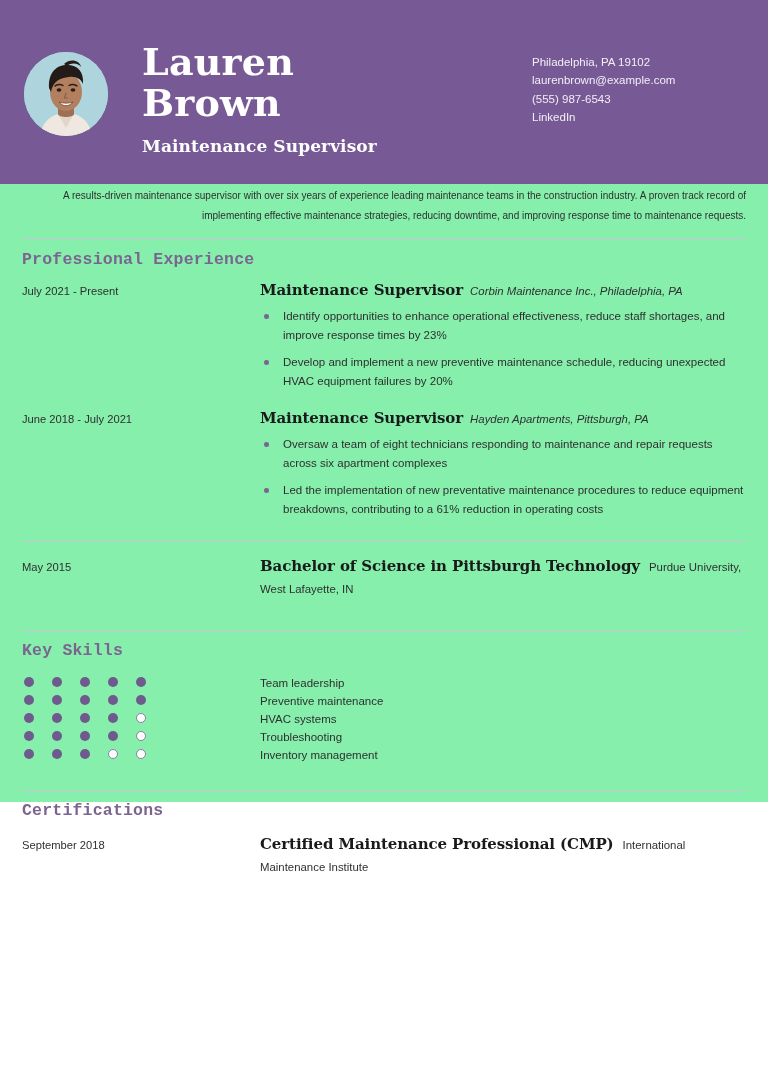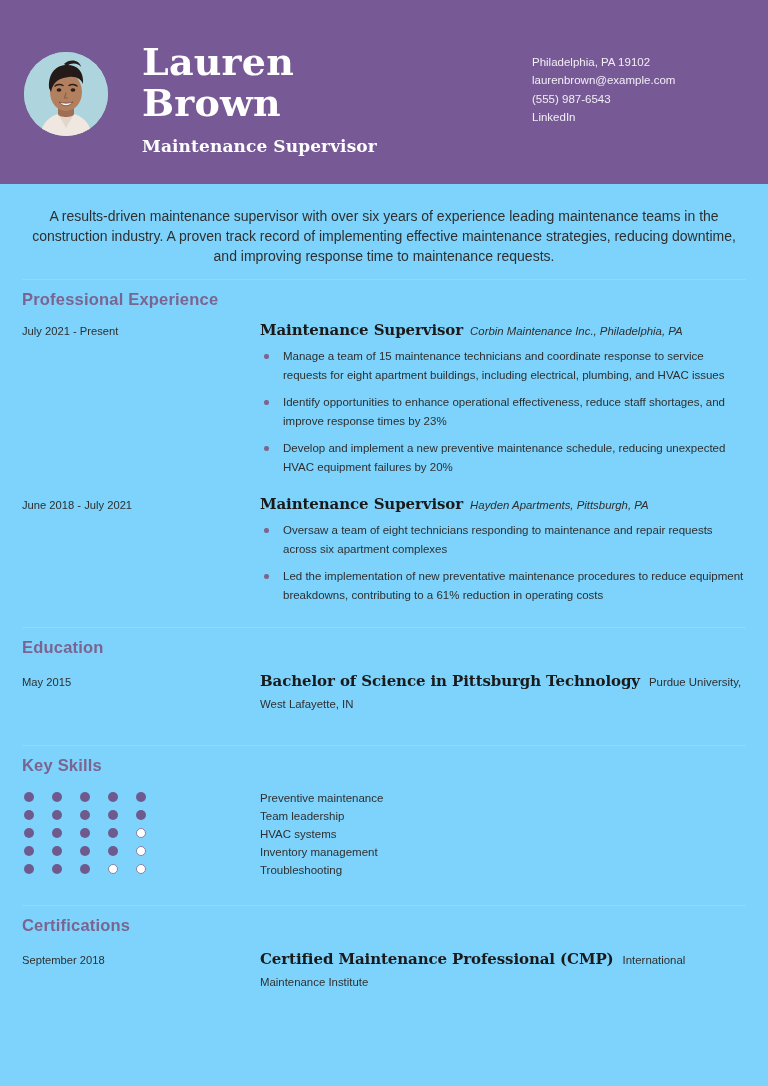--- a/index.html
+++ b/index.html
@@ -13,22 +13,22 @@
     width: 768px;
     height: 1086px;
     font-family: "Liberation Sans", sans-serif;
     color: #2b2b2b;
     overflow: hidden;
   }
 
   .page {
     position: relative;
     width: 768px;
-    height: 1086px;
-    background: #7dd3fc;
+    height: 802px;
+    background: #86efac;
   }
 
   
   .header {
     position: relative;
     height: 184px;
     background: #775a95;
     padding: 0 24px;
     display: flex;
     align-items: flex-start;
@@ -84,36 +84,36 @@
     line-height: 18.4px;
   }
   .contact div { white-space: nowrap; }
 
   
   .body-wrap {
     padding: 0 22px;
   }
 
   .summary {
-    font-size: 14px;
+    font-size: 10px;
     line-height: 20px;
     color: #2f2f2f;
-    padding-top: 22px;
+    padding-top: 2px;
     padding-bottom: 13px;
-    text-align: center;
+    text-align: right;
   }
 
   .rule {
     height: 1px;
     background: #c9c3d4;
     width: 100%;
   }
 
   .section-title {
-    font-family: Liberation Sans, sans-serif;
+    font-family: Liberation Mono, monospace;
     font-weight: bold;
     font-size: 16.5px;
     color: #7b6590;
     margin: 10px 0 0 0;
     letter-spacing: 0.2px;
   }
 
   .section {
     padding-bottom: 6px;
   }
@@ -280,21 +280,20 @@
     <div class="section">
       <div class="section-title">Professional Experience</div>
 
       <div class="entry">
         <div class="entry-date">July 2021 - Present</div>
         <div class="entry-main">
           <div class="entry-heading">
             <span class="entry-title">Maintenance Supervisor</span><span class="entry-org">Corbin Maintenance Inc., Philadelphia, PA</span>
           </div>
           <ul class="bullets">
-            <li><span class="dot"></span><span>Manage a team of 15 maintenance technicians and coordinate response to service requests for eight apartment buildings, including electrical, plumbing, and HVAC issues</span></li>
             <li><span class="dot"></span><span>Identify opportunities to enhance operational effectiveness, reduce staff shortages, and improve response times by 23%</span></li>
             <li><span class="dot"></span><span>Develop and implement a new preventive maintenance schedule, reducing unexpected HVAC equipment failures by 20%</span></li>
           </ul>
         </div>
       </div>
 
       <div class="entry" style="margin-top:18px;">
         <div class="entry-date">June 2018 - July 2021</div>
         <div class="entry-main">
           <div class="entry-heading">
@@ -304,21 +303,20 @@
             <li><span class="dot"></span><span>Oversaw a team of eight technicians responding to maintenance and repair requests across six apartment complexes</span></li>
             <li><span class="dot"></span><span>Led the implementation of new preventative maintenance procedures to reduce equipment breakdowns, contributing to a 61% reduction in operating costs</span></li>
           </ul>
         </div>
       </div>
     </div>
 
     <div class="rule" style="margin-top:17px;"></div>
 
     <div class="section">
-      <div class="section-title">Education</div>
       <div class="entry" style="margin-top:14px;">
         <div class="entry-date">May 2015</div>
         <div class="entry-main">
           <div class="entry-heading">
             <span class="entry-title">Bachelor of Science in Pittsburgh Technology</span><span class="entry-org-plain">Purdue University, West Lafayette, IN</span>
           </div>
         </div>
       </div>
     </div>
 
@@ -358,25 +356,25 @@
             </div>
             <div class="skill-row">
               <span class="sdot on" style="background: rgb(111, 90, 142);"></span>
               <span class="sdot on" style="background: rgb(111, 90, 142);"></span>
               <span class="sdot on" style="background: rgb(111, 90, 142);"></span>
               <span class="sdot off"></span>
               <span class="sdot off"></span>
             </div>
           </div>
         <div class="skill-names">
+          <div>Team leadership</div>
           <div>Preventive maintenance</div>
-          <div>Team leadership</div>
           <div>HVAC systems</div>
+          <div>Troubleshooting</div>
           <div>Inventory management</div>
-          <div>Troubleshooting</div>
         </div>
       </div>
     </div>
 
     <div class="rule" style="margin-top:20px;"></div>
 
     <div class="section">
       <div class="section-title">Certifications</div>
       <div class="entry" style="margin-top:14px;">
         <div class="entry-date">September 2018</div>

